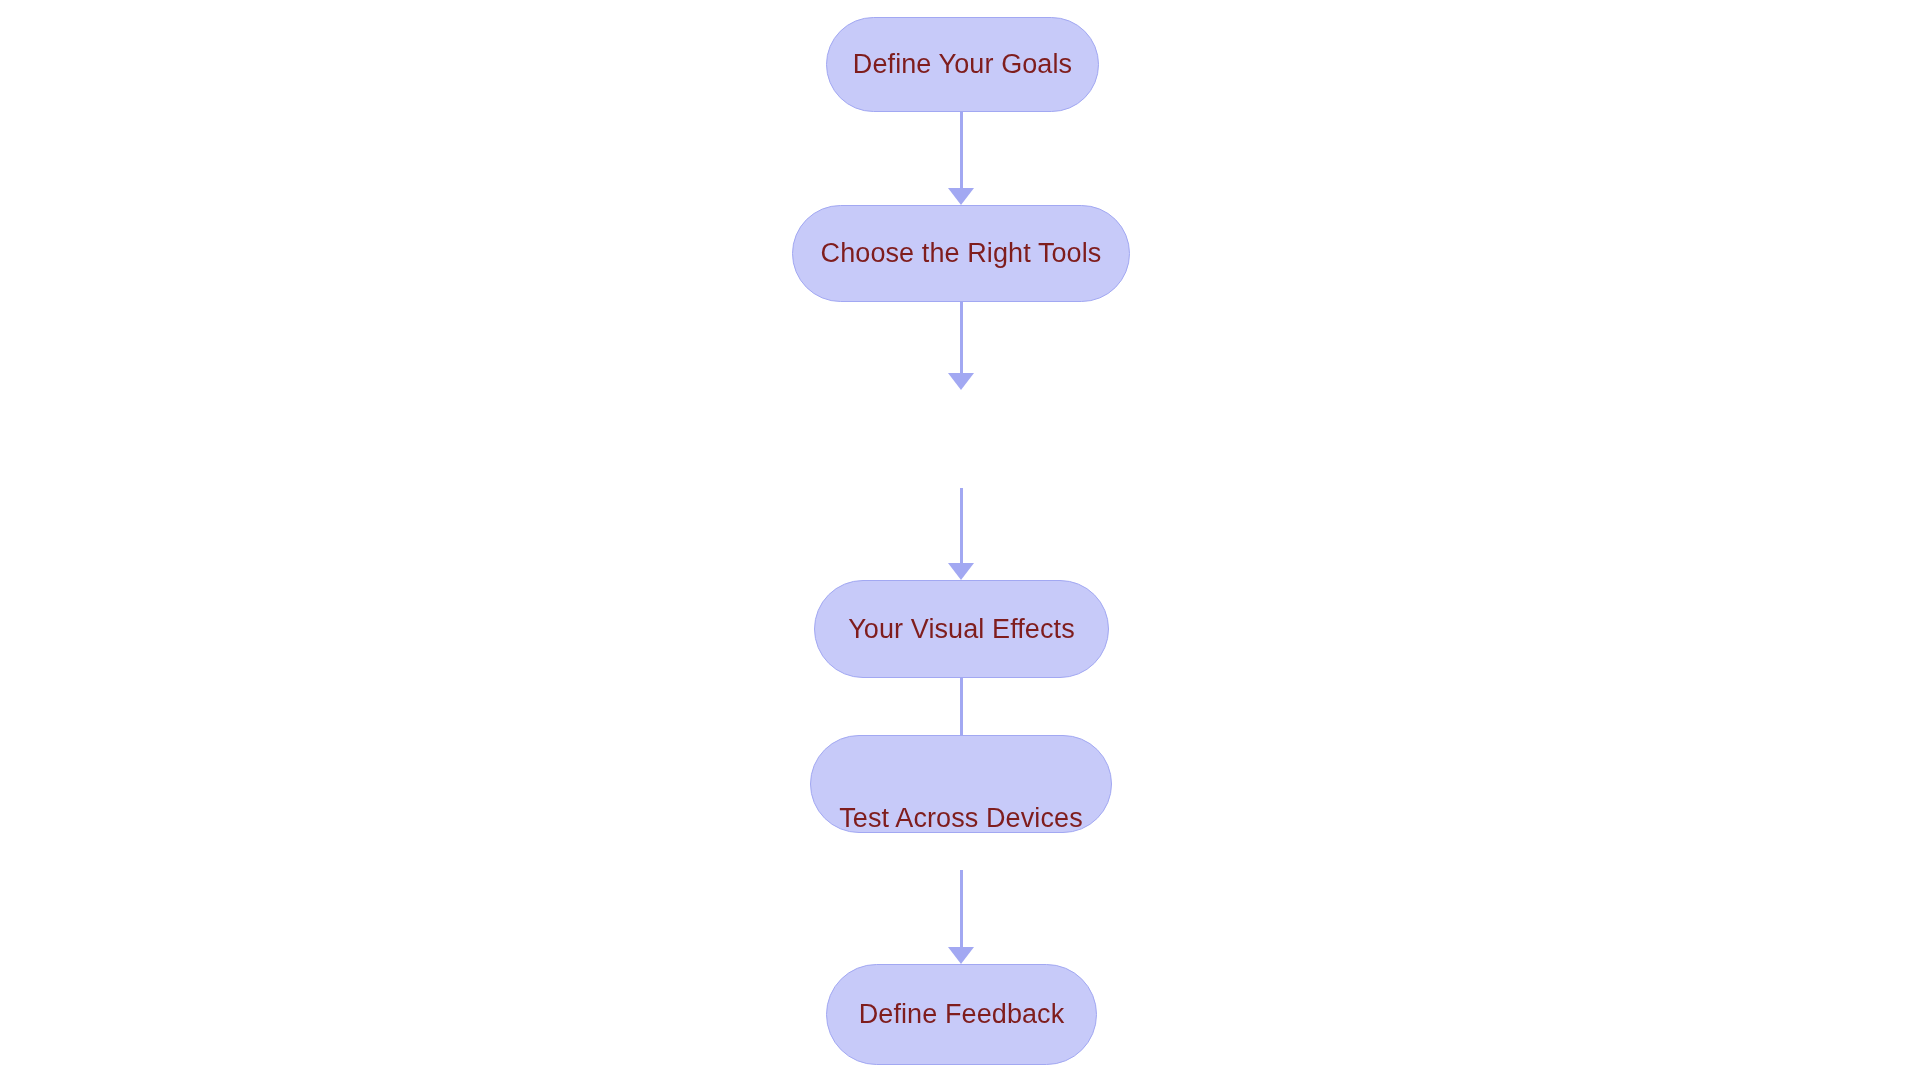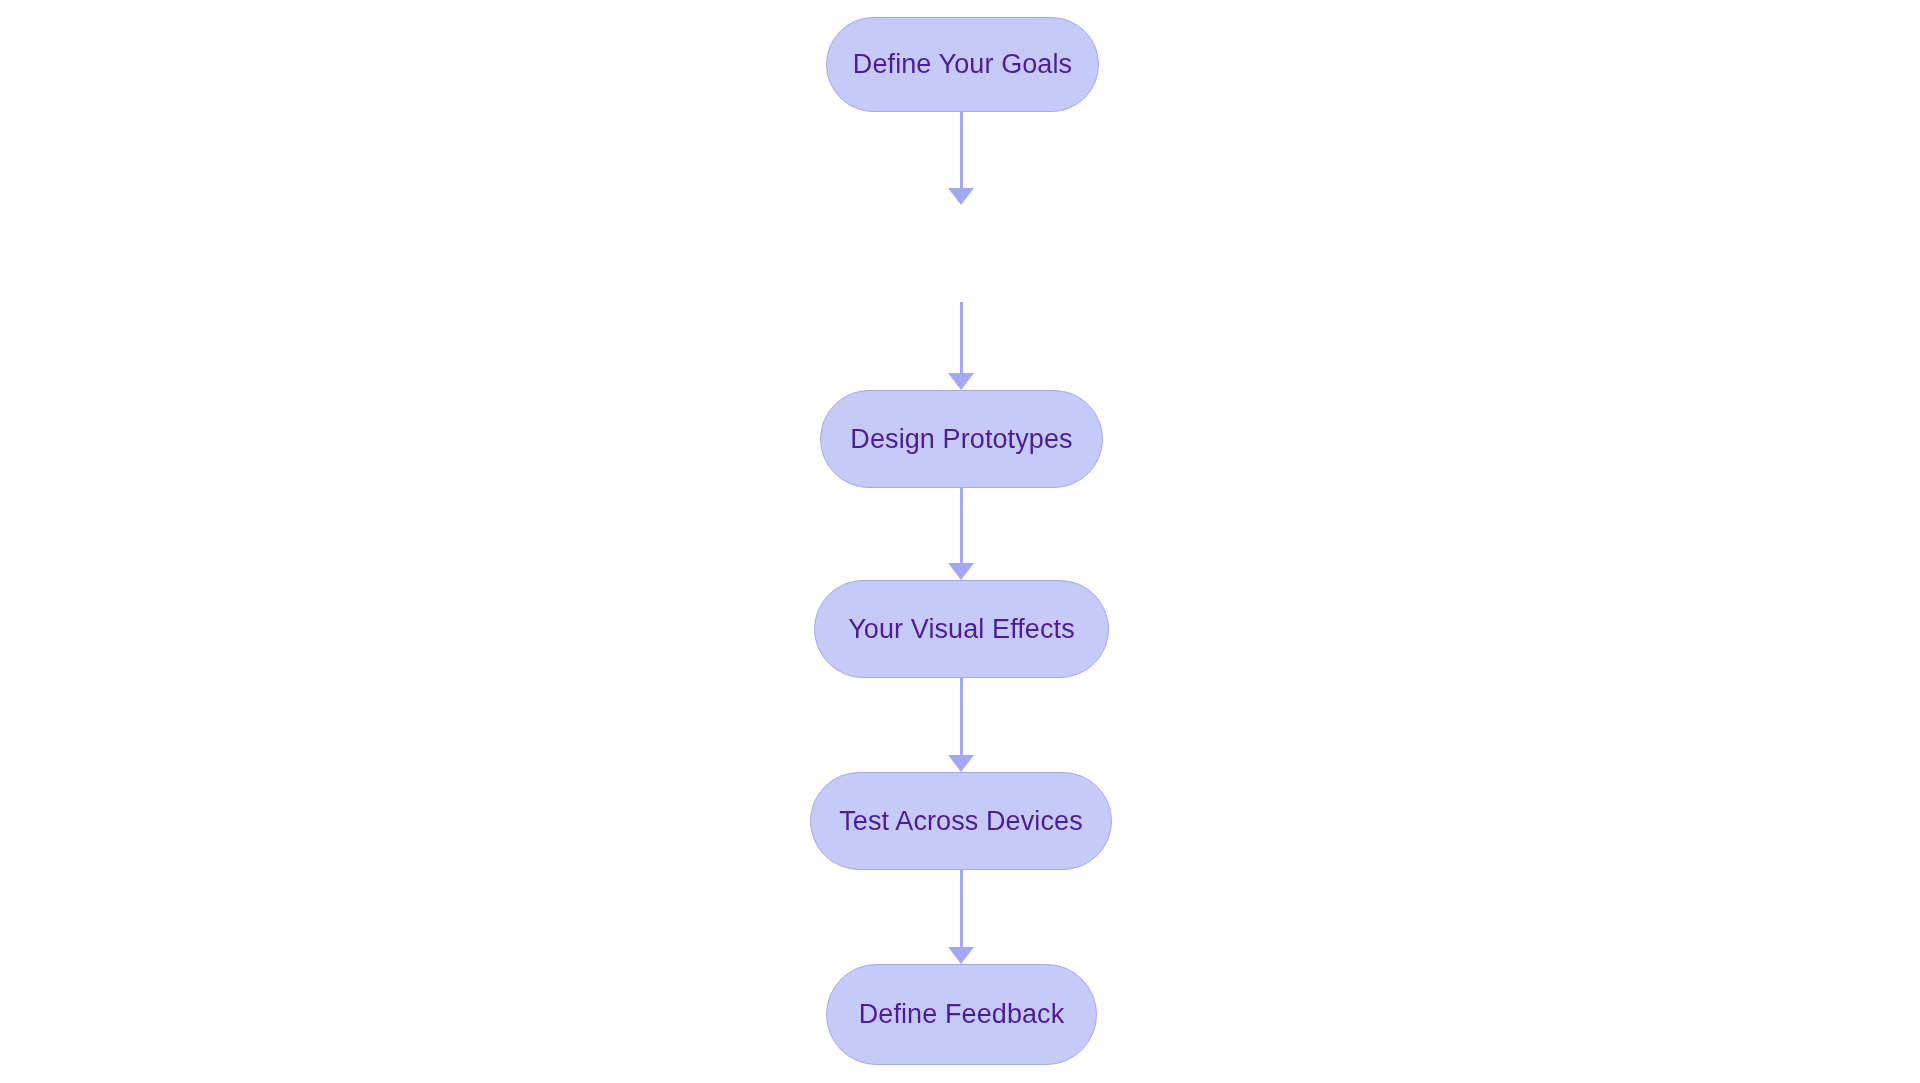--- a/index.html
+++ b/index.html
@@ -23,21 +23,21 @@
 
   .flow-node {
     position: absolute;
     box-sizing: border-box;
     display: flex;
     align-items: center;
     justify-content: center;
     background: #c7caf9;
     border: 1.6px solid #a2a8f2;
     border-radius: 999px;
-    color: #4c1d95;
+    color: #7f1d1d;
     font-family: "Liberation Sans", sans-serif;
     font-weight: 400;
     font-size: 27px;
     letter-spacing: 0.1px;
     white-space: nowrap;
     line-height: 1;
   }
 
   .node-label {
     display: block;
@@ -94,30 +94,30 @@
 
   <div class="flow-connector" style="left:948px; top:870px; height:94px;">
     <div class="conn-line" style="height:77px;"></div>
     <div class="conn-head"></div>
   </div>
 
   <div class="flow-node" style="left:826px; top:17px; width:273px; height:95px;">
     <span class="node-label">Define Your Goals</span>
   </div>
 
+  <div class="flow-node" style="left:792px; top:205px; width:338px; height:97px;">
+    <span class="node-label">Choose the Right Tools</span>
+  </div>
 
-  <div class="flow-node" style="left:820px; top:390px; width:283px; height:98px;">
-    <span class="node-label">Design Prototypes</span>
-  </div>
 
   <div class="flow-node" style="left:814px; top:580px; width:295px; height:98px;">
     <span class="node-label">Your Visual Effects</span>
   </div>
 
-  <div class="flow-node" style="left:810px; top:772px; width:302px; height:98px;">
+  <div class="flow-node" style="left:810px; top:735px; width:302px; height:98px;align-items:flex-end;">
     <span class="node-label">Test Across Devices</span>
   </div>
 
   <div class="flow-node" style="left:826px; top:964px; width:271px; height:101px;">
     <span class="node-label">Define Feedback</span>
   </div>
 
 </div>
 
 </body></html>

